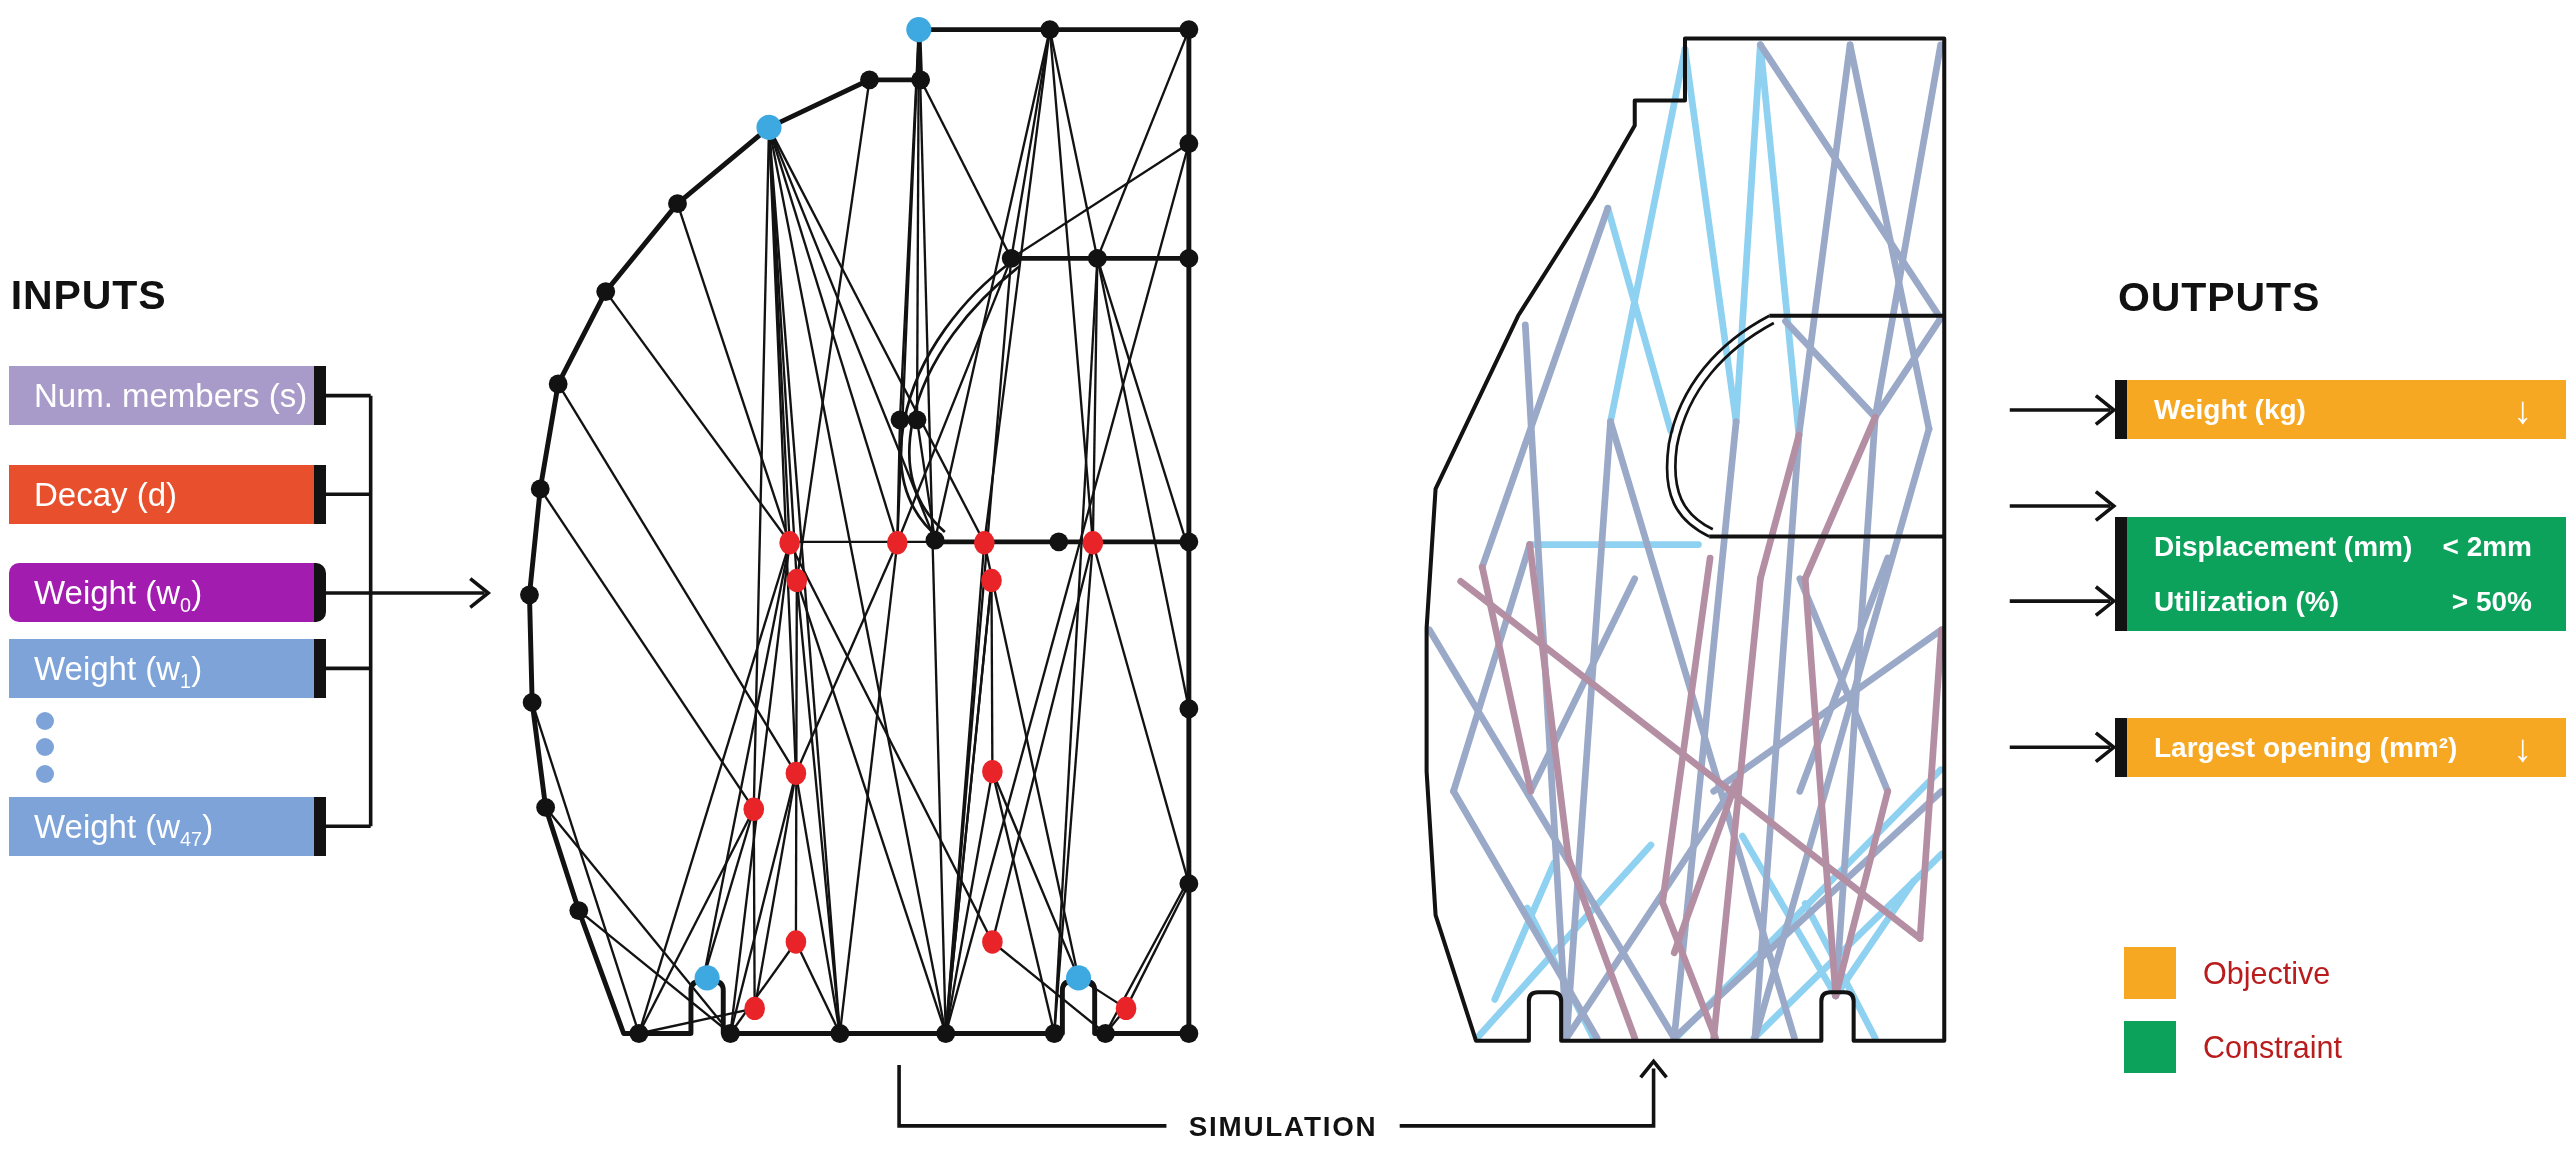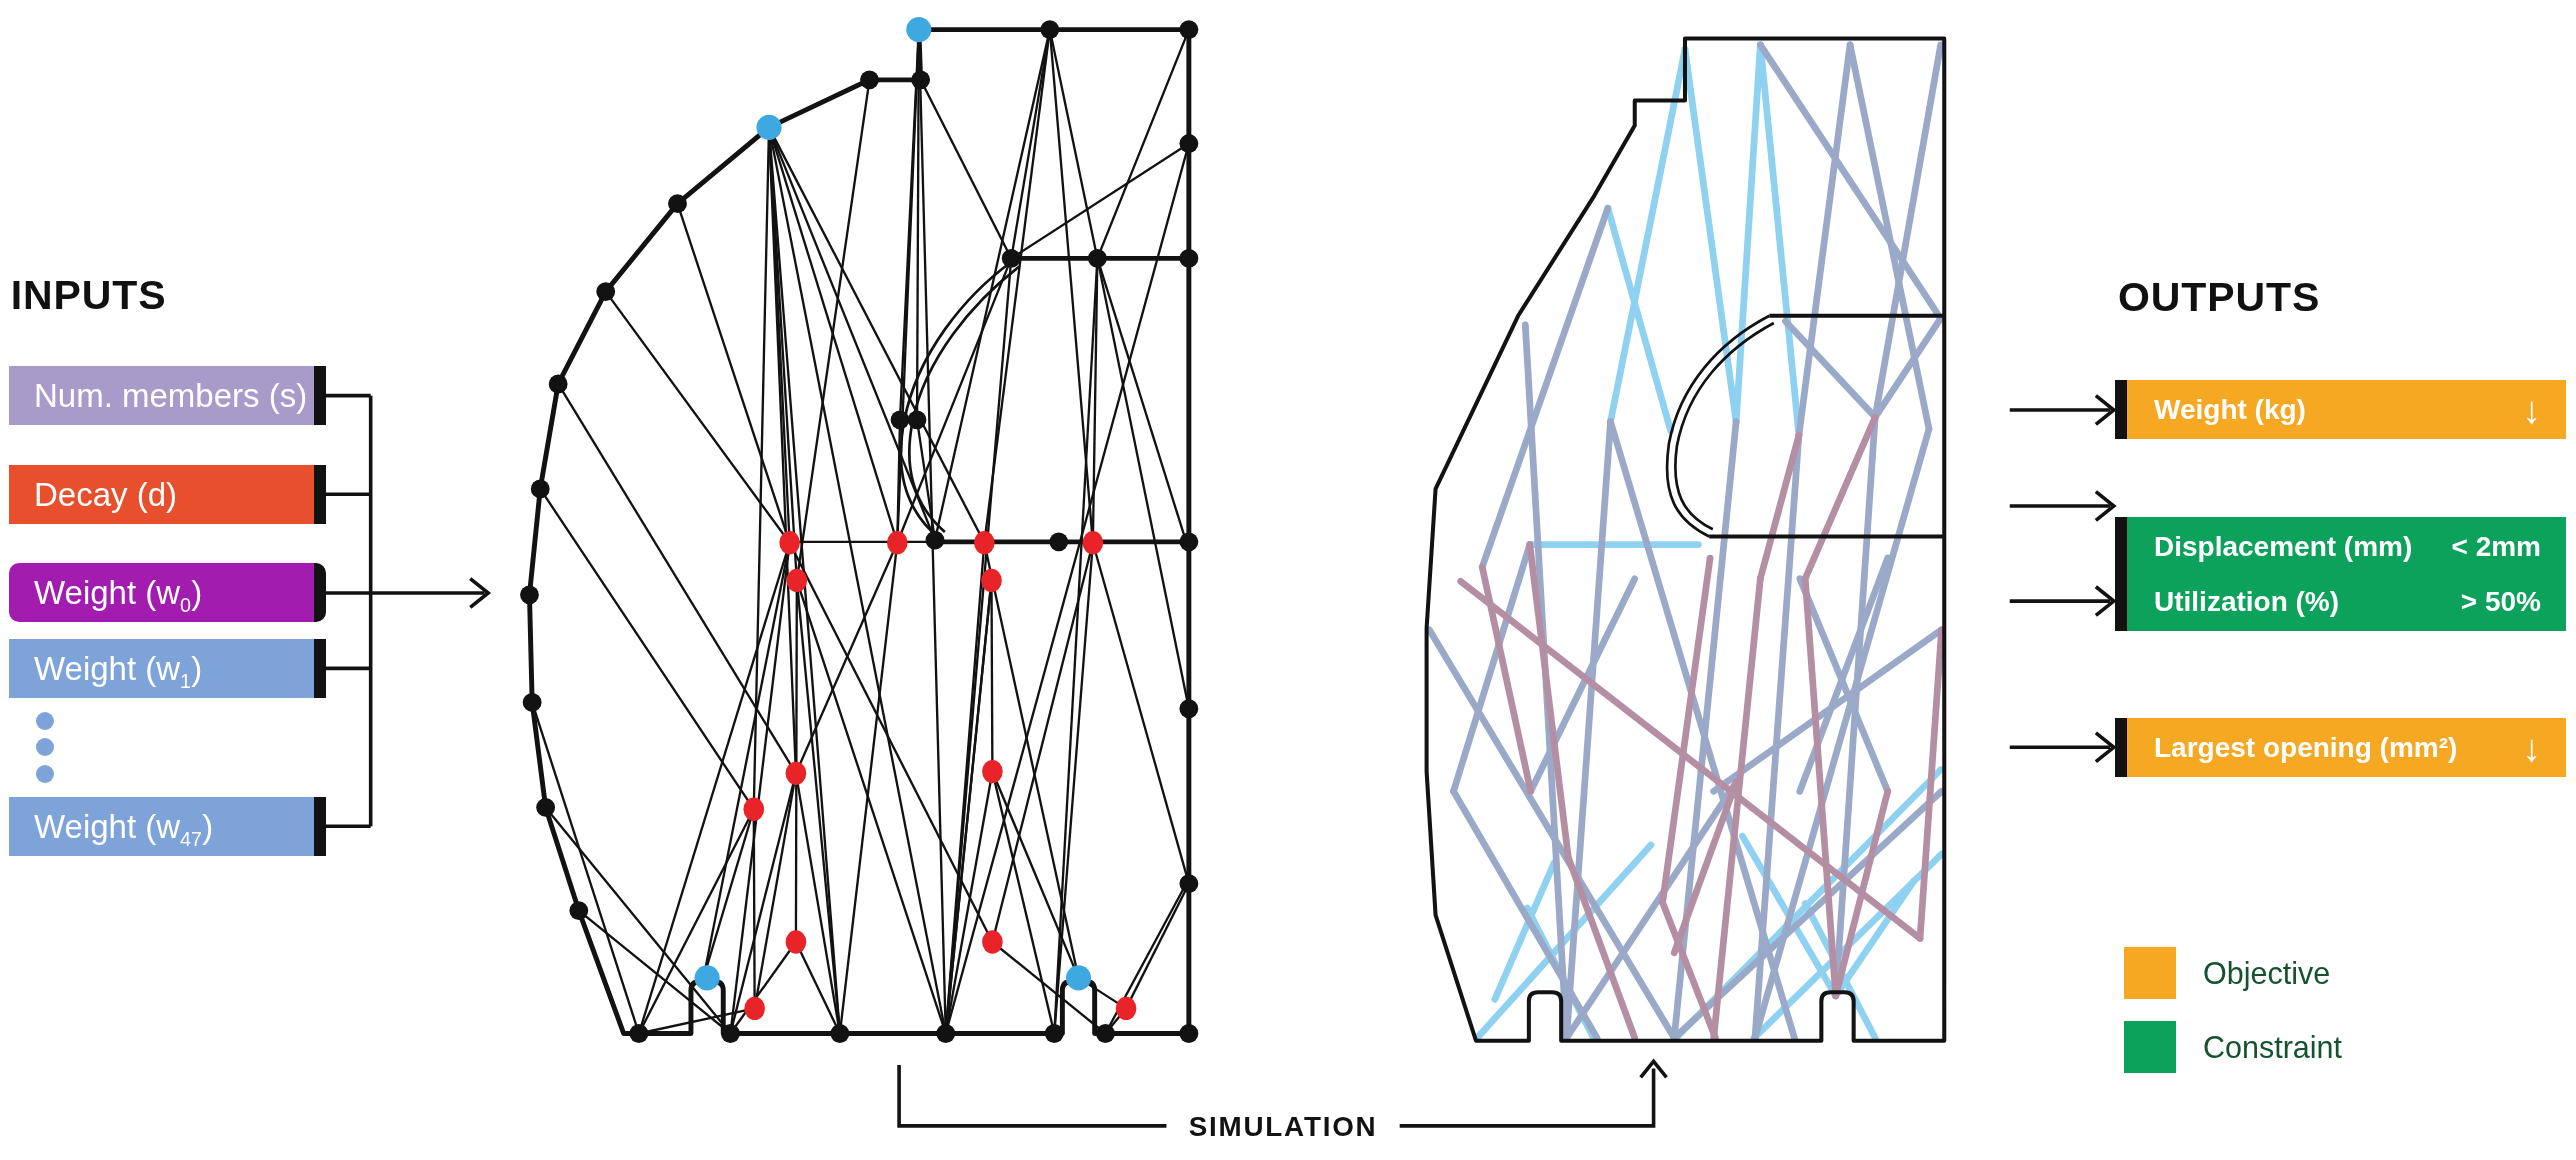--- a/index.html
+++ b/index.html
@@ -7,28 +7,28 @@
          font-family:"Liberation Sans",sans-serif;overflow:hidden;}
   .title{position:absolute;font-size:41px;font-weight:700;color:#111;letter-spacing:0.9px;}
   #inputs-title{left:10.8px;top:272px;}
   #outputs-title{left:2118px;top:274px;}
   .input-box{position:absolute;left:9px;width:317px;height:59px;box-sizing:border-box;
              border-right:12.6px solid #121212;display:flex;align-items:center;
              padding-left:25px;color:#fff;font-size:33px;font-weight:400;}
   .input-box sub{font-size:0.6em;line-height:0;}
   .output-box{position:absolute;left:2115px;width:451px;height:59px;box-sizing:border-box;
               border-left:12.6px solid #121212;display:flex;align-items:center;
-              justify-content:space-between;padding:0 25px 0 27px;color:#fff;
+              justify-content:space-between;padding:0 34px 0 27px;color:#fff;
               font-size:28px;font-weight:700;}
   .output-box .tag{font-weight:700;}
   .output-box .tag.arrow{font-size:38px;font-weight:400;line-height:0;}
   .dot{position:absolute;border-radius:50%;}
   .legend-row{position:absolute;display:flex;align-items:center;}
   .legend-square{width:52px;height:52px;flex:0 0 auto;}
-  .legend-label{font-size:30.5px;color:#14532d;margin-left:27px;}
+  .legend-label{font-size:30.5px;color:#b91c1c;margin-left:27px;}
   #diagram-svg{position:absolute;left:0;top:0;}
 </style>
 </head>
 <body>
 
 <div class="stage">
   <div class="title" id="inputs-title">INPUTS</div>
   <div class="title" id="outputs-title">OUTPUTS</div>
   <div id="input-boxes">
       <div class="input-box" style="top: 366px; background: rgb(169, 155, 201);">

